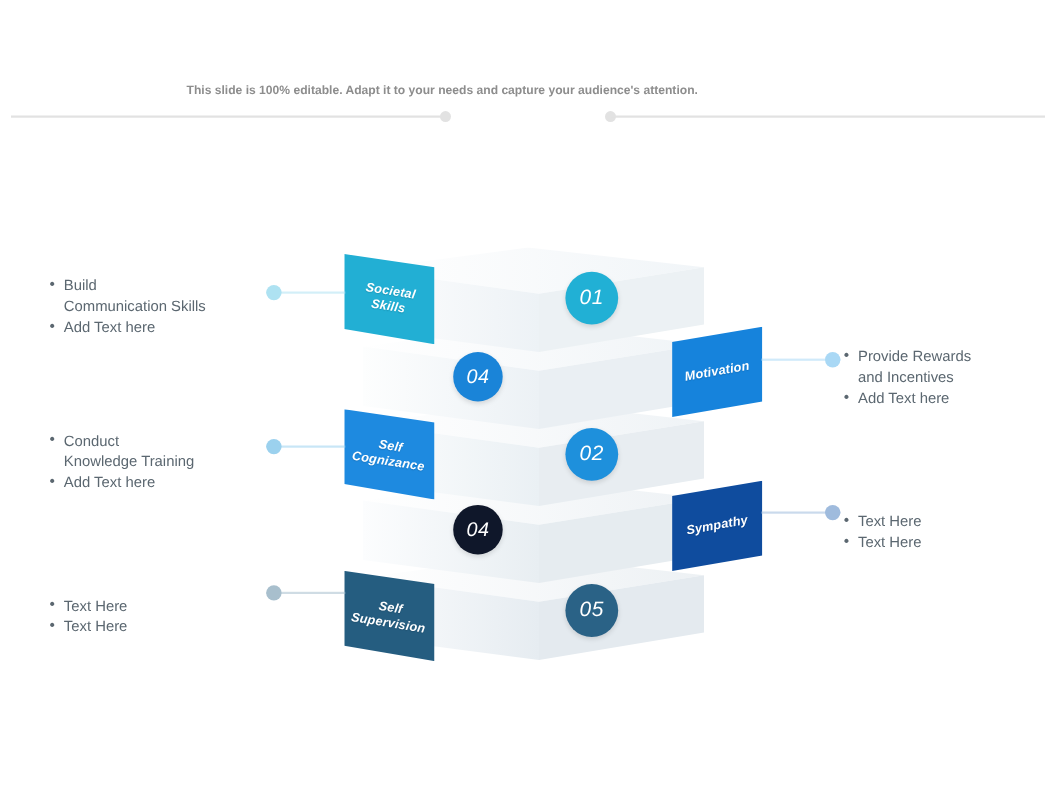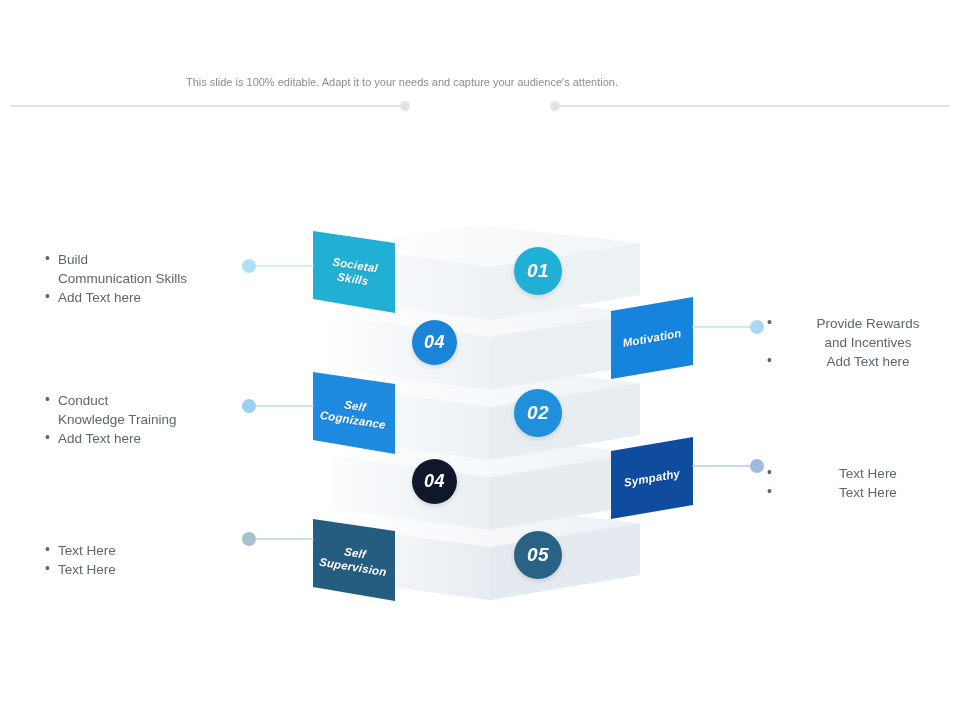--- a/index.html
+++ b/index.html
@@ -14,21 +14,21 @@
   
   .title {
     position: absolute; left: 0; top: 30px; width: 960px;
     text-align: center;
     font-size: 31px; font-weight: 400; color: #231f20;
     letter-spacing: 0.1px; white-space: nowrap;
   }
   .subtitle {
     position: absolute; left: 0; top: 76px; width: 804px;
     text-align: center;
-    font-size: 11px; font-weight: 400; color: #8d8d8d;
+    font-size: 11px; font-weight: 700; color: #8d8d8d;
   }
   .divider { position: absolute; left: 0; top: 100px; width: 960px; height: 12px; }
   .divider .rule-left,
   .divider .rule-right {
     position: absolute; top: 5px; height: 2px;
     background: #e2e2e2;
   }
   .divider .rule-left  { left: 10px;  width: 395px; }
   .divider .rule-right { right: 10px; width: 395px; }
   .divider .dot-left,
@@ -41,21 +41,21 @@
 
   
   .stack { position: absolute; left: 330px; top: 205px; width: 310px; height: 390px; }
   .slab { position: absolute; left: 0; width: 310px; }
   .slab svg { display: block; }
 
   
   .num {
     position: absolute; border-radius: 50%;
     display: flex; align-items: center; justify-content: center;
-    color: #ffffff; font-weight: bold; font-style: italic;
+    color: #ffffff; font-weight: normal; font-style: italic;
     font-size: 19px; letter-spacing: 0.5px;
     box-shadow: 0 2px 5px rgba(0,0,0,0.13);
   }
 
   
   .tab { position: absolute; }
   .tab .tab-shape { position: absolute; inset: 0; }
   .tab .tab-label {
     position: absolute; inset: 0;
     display: flex; flex-direction: column;
@@ -82,21 +82,21 @@
   .conn.to-left  .knob { left: 0; }    
 
   
   .txt { position: absolute; font-size: 13.5px; color: #5b6770; line-height: 1.42; }
   .txt ul { list-style: none; margin-top: 13px; }
   .txt li { position: relative; padding-left: 14px; white-space: pre-line; }
   .txt li::before {
     content: "\2022"; position: absolute; left: 1px; top: -1px;
     font-size: 14px; color: #5b6770;
   }
-  .txt.right { text-align: center; }
+  .txt.right { text-align: left; }
 </style>
 </head>
 <body>
 
 <div class="slide">
 
   <div class="subtitle">This slide is 100% editable. Adapt it to your needs and capture your audience's attention.</div>
 
   <div class="divider">
     <div class="rule-left"></div>

